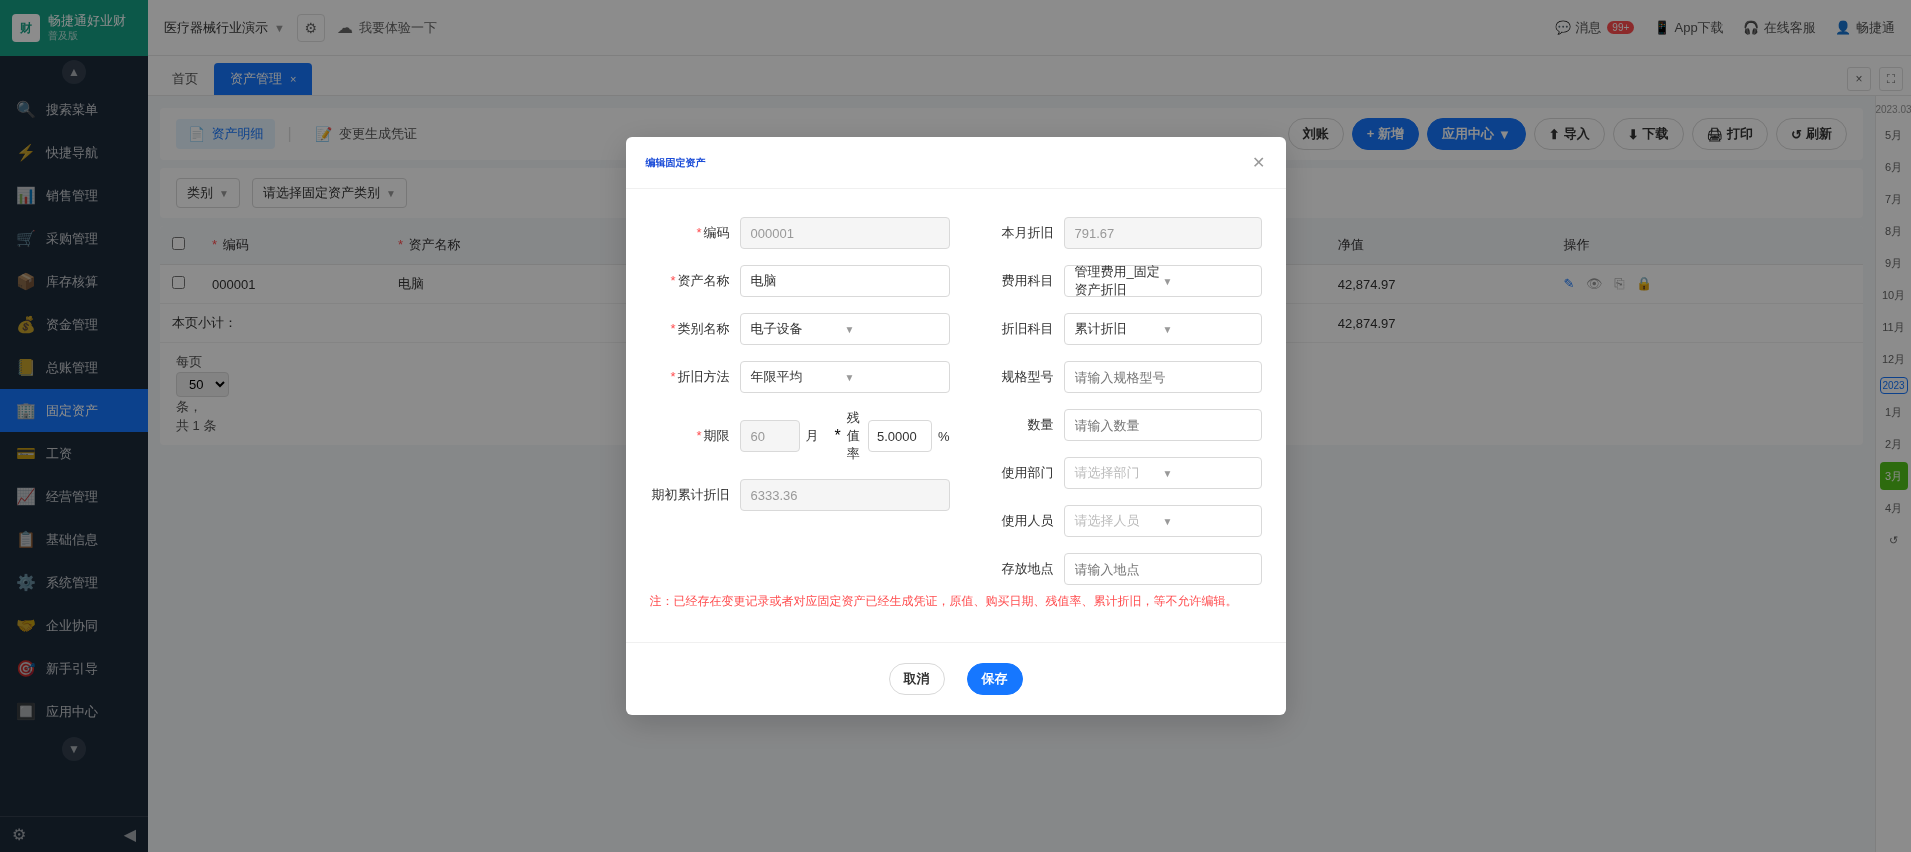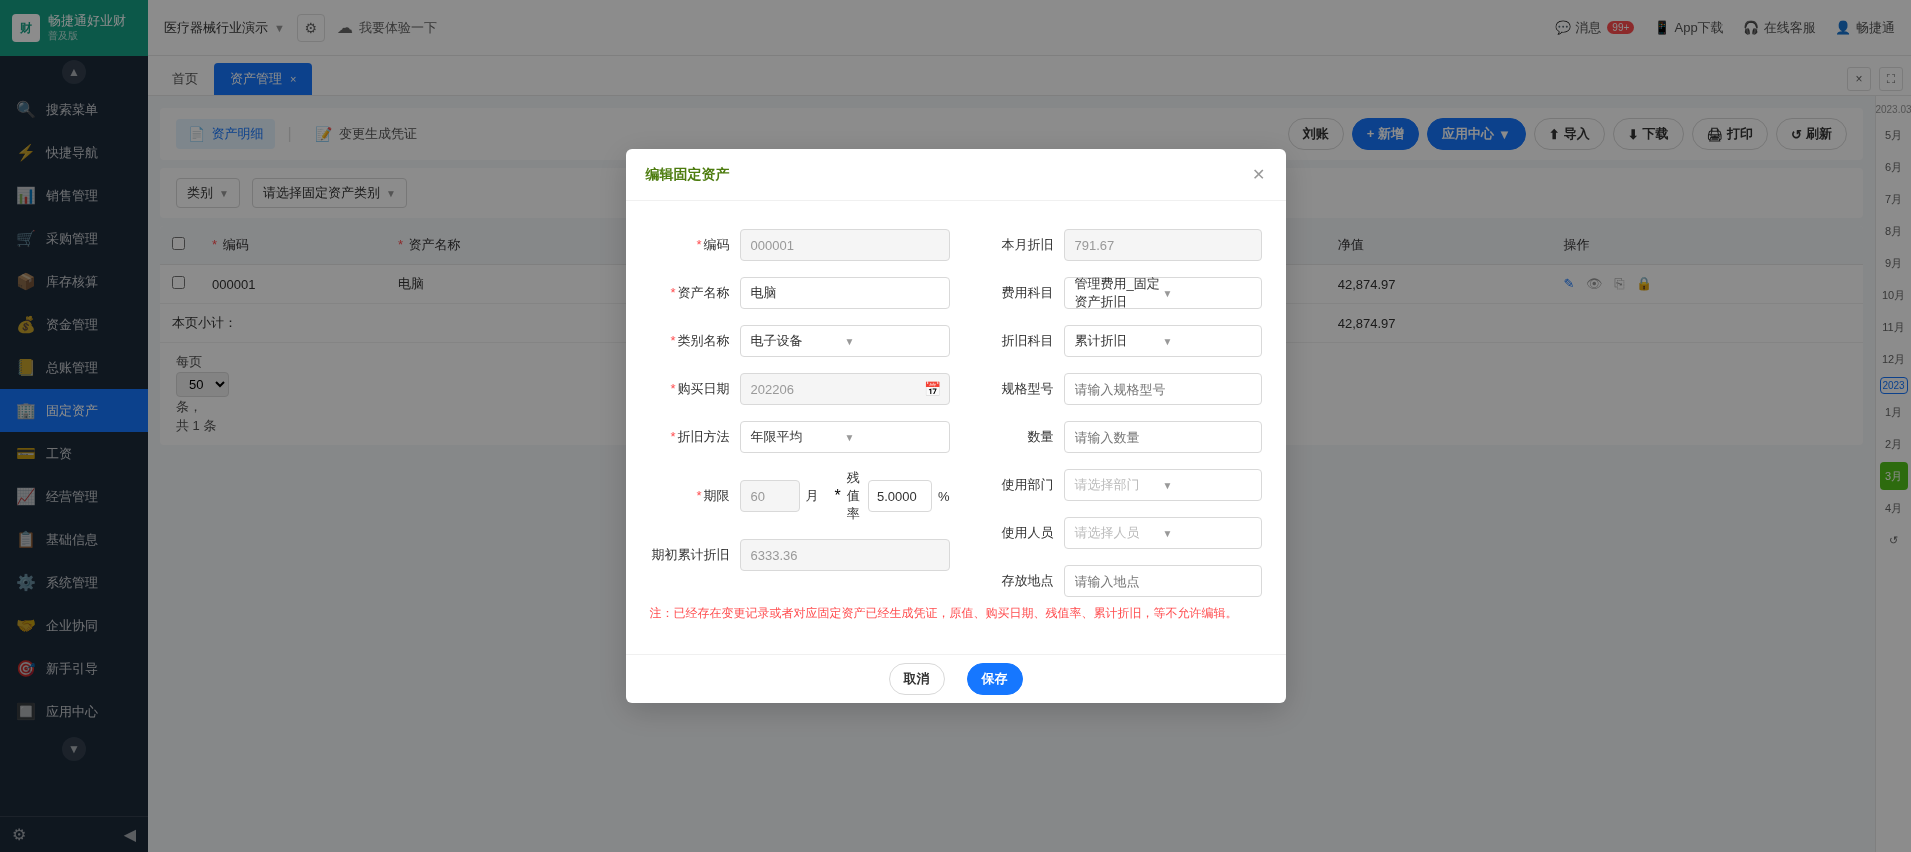--- a/index.html
+++ b/index.html
@@ -282,25 +282,25 @@
       border-radius: 6px;
       width: 660px;
       box-shadow: 0 8px 32px rgba(0,0,0,0.18);
       position: relative;
     }
     .modal-header {
       padding: 16px 20px;
       border-bottom: 1px solid #f0f0f0;
       display: flex; align-items: center; justify-content: space-between;
     }
-    .modal-title { font-size: 14px; font-weight: 600; color: #4d7c0f; }
+    .modal-title { font-size: 10px; font-weight: 600; color: #1d4ed8; }
     .modal-close { font-size: 16px; color: #999; cursor: pointer; }
     .modal-body { padding: 20px 24px; }
     .modal-footer {
-      padding: 8px 20px;
+      padding: 20px 20px;
       display: flex; align-items: center; justify-content: center;
       gap: 22px;
       border-top: 1px solid #f0f0f0;
     }
     .modal-note {
       font-size: 12px;
       color: #999;
       padding: 0 0 12px 0;
     }
     .modal-note span { color: #ff4d4f; }
@@ -685,29 +685,20 @@
           <div class="form-row">
             <span class="form-label">
               <span class="req">*</span><span>类别名称</span>
             </span>
             <div class="form-select-wrap">
               <span>电子设备</span>
               <span class="form-select-arrow">▼</span>
             </div>
           </div>
 
-          <div class="form-row">
-            <span class="form-label">
-              <span class="req">*</span><span>购买日期</span>
-            </span>
-            <div class="form-input-wrap">
-              <input class="form-input readonly" type="text" value="202206" readonly="" style="">
-              <span class="form-input-icon">📅</span>
-            </div>
-          </div>
 
           <div class="form-row">
             <span class="form-label">
               <span class="req">*</span><span>折旧方法</span>
             </span>
             <div class="form-select-wrap">
               <span>年限平均</span>
               <span class="form-select-arrow">▼</span>
             </div>
           </div>

